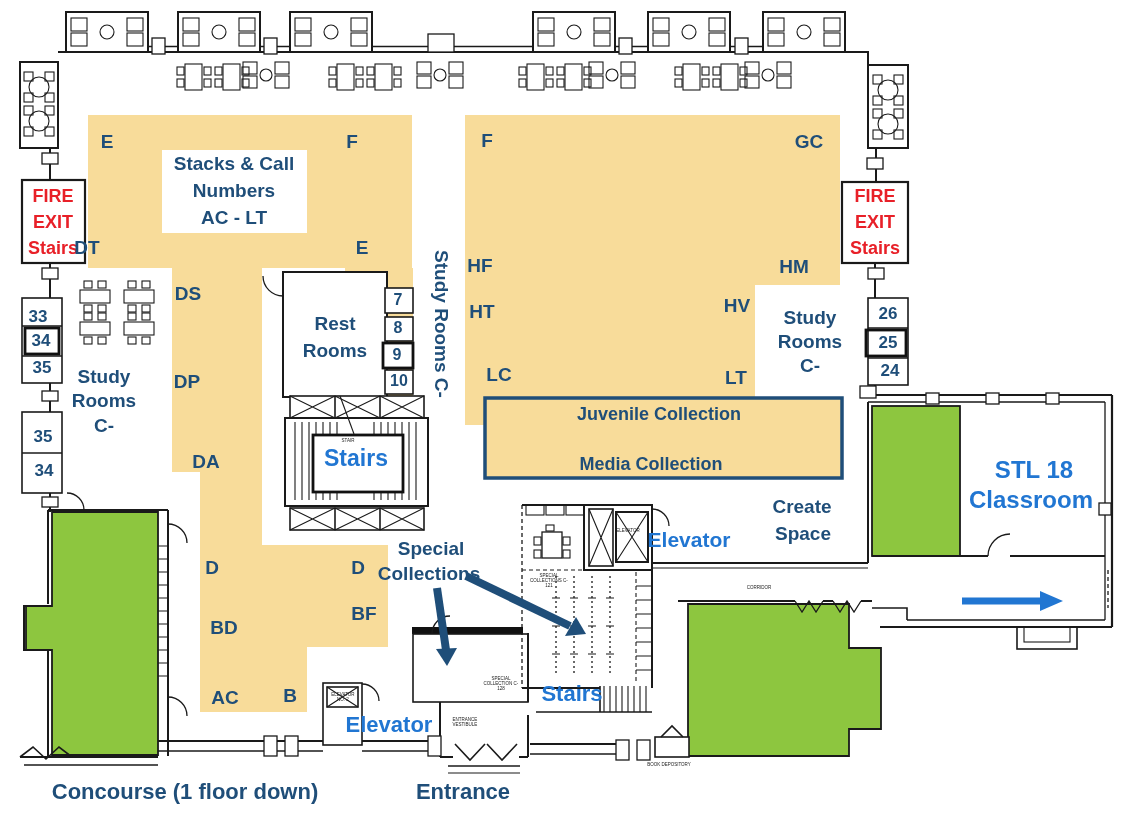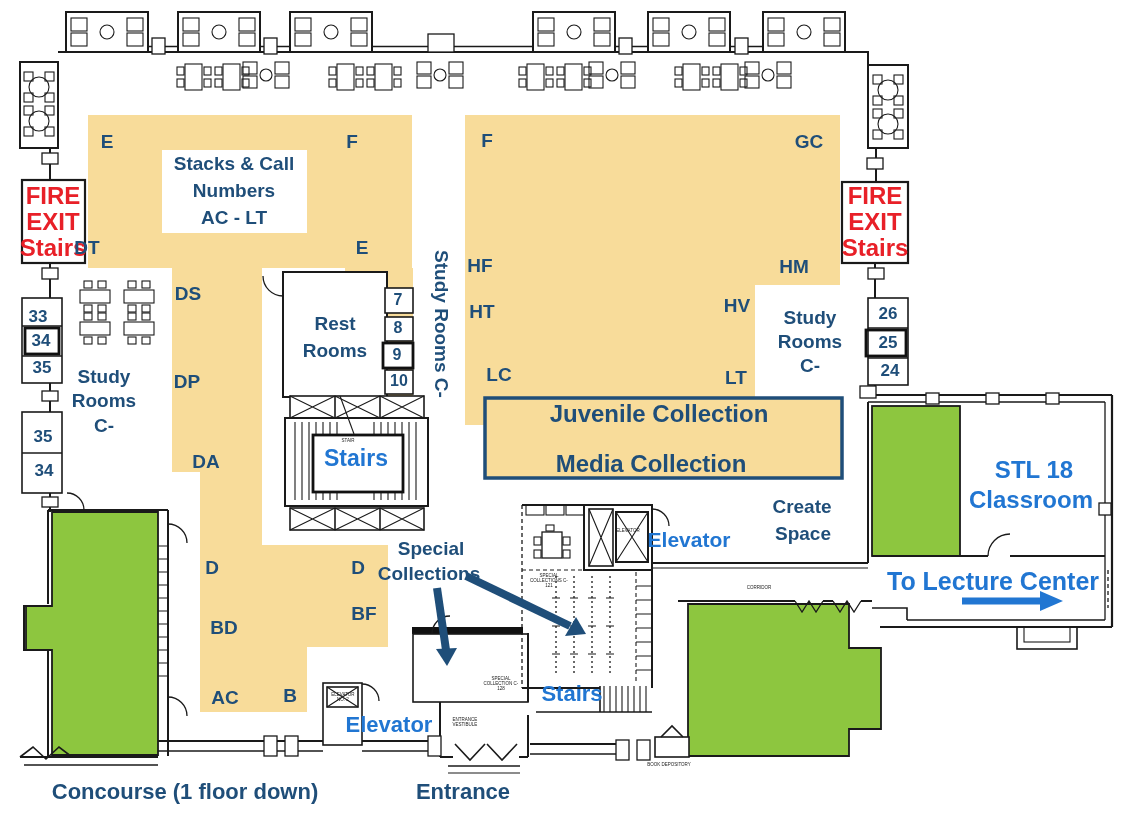--- a/index.html
+++ b/index.html
@@ -1,21 +1,21 @@
 <!DOCTYPE html>
 <html style="--yellow: #F8DC9A; --green: #8DC63F; --navy: #1F4E79; --lblue: #2176D2; --red: #E82028;"><head>
 <meta charset="utf-8">
 <style>
   html,body{margin:0;padding:0;background:#fff;}
   #stage{position:relative;width:1130px;height:816px;background:#fff;overflow:hidden;
          font-family:"Liberation Sans",sans-serif;}
   #plan{position:absolute;left:0;top:0;}
   .lab{position:absolute;transform:translate(-50%,-50%);font-weight:700;color:var(--navy);
        white-space:nowrap;line-height:1;}
-  .s16{font-size:16px}.s17{font-size:17px}.s18{font-size:24px}.s19{font-size:19px}
+  .s16{font-size:16px}.s17{font-size:17px}.s18{font-size:18px}.s19{font-size:19px}
   .s21{font-size:21px}.s22{font-size:22px}.s23{font-size:23px}.s24{font-size:24px}.s25{font-size:25px}
   .blue{color:var(--lblue);} .red{color:var(--red);}
   .vert{transform:translate(-50%,-50%) rotate(90deg);}
   .tiny{font-size:4.5px;font-weight:400;color:#1a1a1a;white-space:normal;text-align:center;line-height:1.15;}
   svg .w1{stroke:#1a1a1a;stroke-width:1.1;fill:none}
   svg .w13{stroke:#1a1a1a;stroke-width:1.3;fill:none}
   svg .w16{stroke:#1a1a1a;stroke-width:1.6;fill:none}
   svg .w2{stroke:#1a1a1a;stroke-width:2;fill:none}
   svg .w22{stroke:#1a1a1a;stroke-width:2.2;fill:none}
   svg .w28{stroke:#111;stroke-width:2.8;fill:none}
@@ -325,21 +325,20 @@
 <div class="lab s19" style="left:803px;top:533px">Space</div>
 <div class="lab s19" style="left:431px;top:548px">Special</div>
 <div class="lab s19" style="left:429px;top:573px">Collections</div>
 
 <div class="lab s23 blue" style="left:356px;top:458px">Stairs</div>
 <div class="lab s22 blue" style="left:572px;top:694px">Stairs</div>
 <div class="lab s21 blue" style="left:689px;top:539px">Elevator</div>
 <div class="lab s22 blue" style="left:389px;top:725px">Elevator</div>
 <div class="lab s24 blue" style="left:1034px;top:470px">STL 18</div>
 <div class="lab s24 blue" style="left:1031px;top:500px">Classroom</div>
-<div class="lab s25 blue" style="left:993px;top:581px">To Lecture Center</div>
 
 <div class="lab s22" style="left:185px;top:792px">Concourse (1 floor down)</div>
 <div class="lab s22" style="left:463px;top:792px">Entrance</div>
 
 <div class="lab tiny" style="left:348px;top:441px">STAIR</div>
 <div class="lab tiny" style="left:628px;top:531px">ELEVATOR</div>
 <div class="lab tiny" style="left:343px;top:697px;width:26px">ELEVATOR NO. 2</div>
 <div class="lab tiny" style="left:549px;top:581px;width:40px">SPECIAL COLLECTIONS C-121</div>
 <div class="lab tiny" style="left:501px;top:684px;width:40px">SPECIAL COLLECTION C-128</div>
 <div class="lab tiny" style="left:465px;top:722px;width:34px">ENTRANCE VESTIBULE</div>

